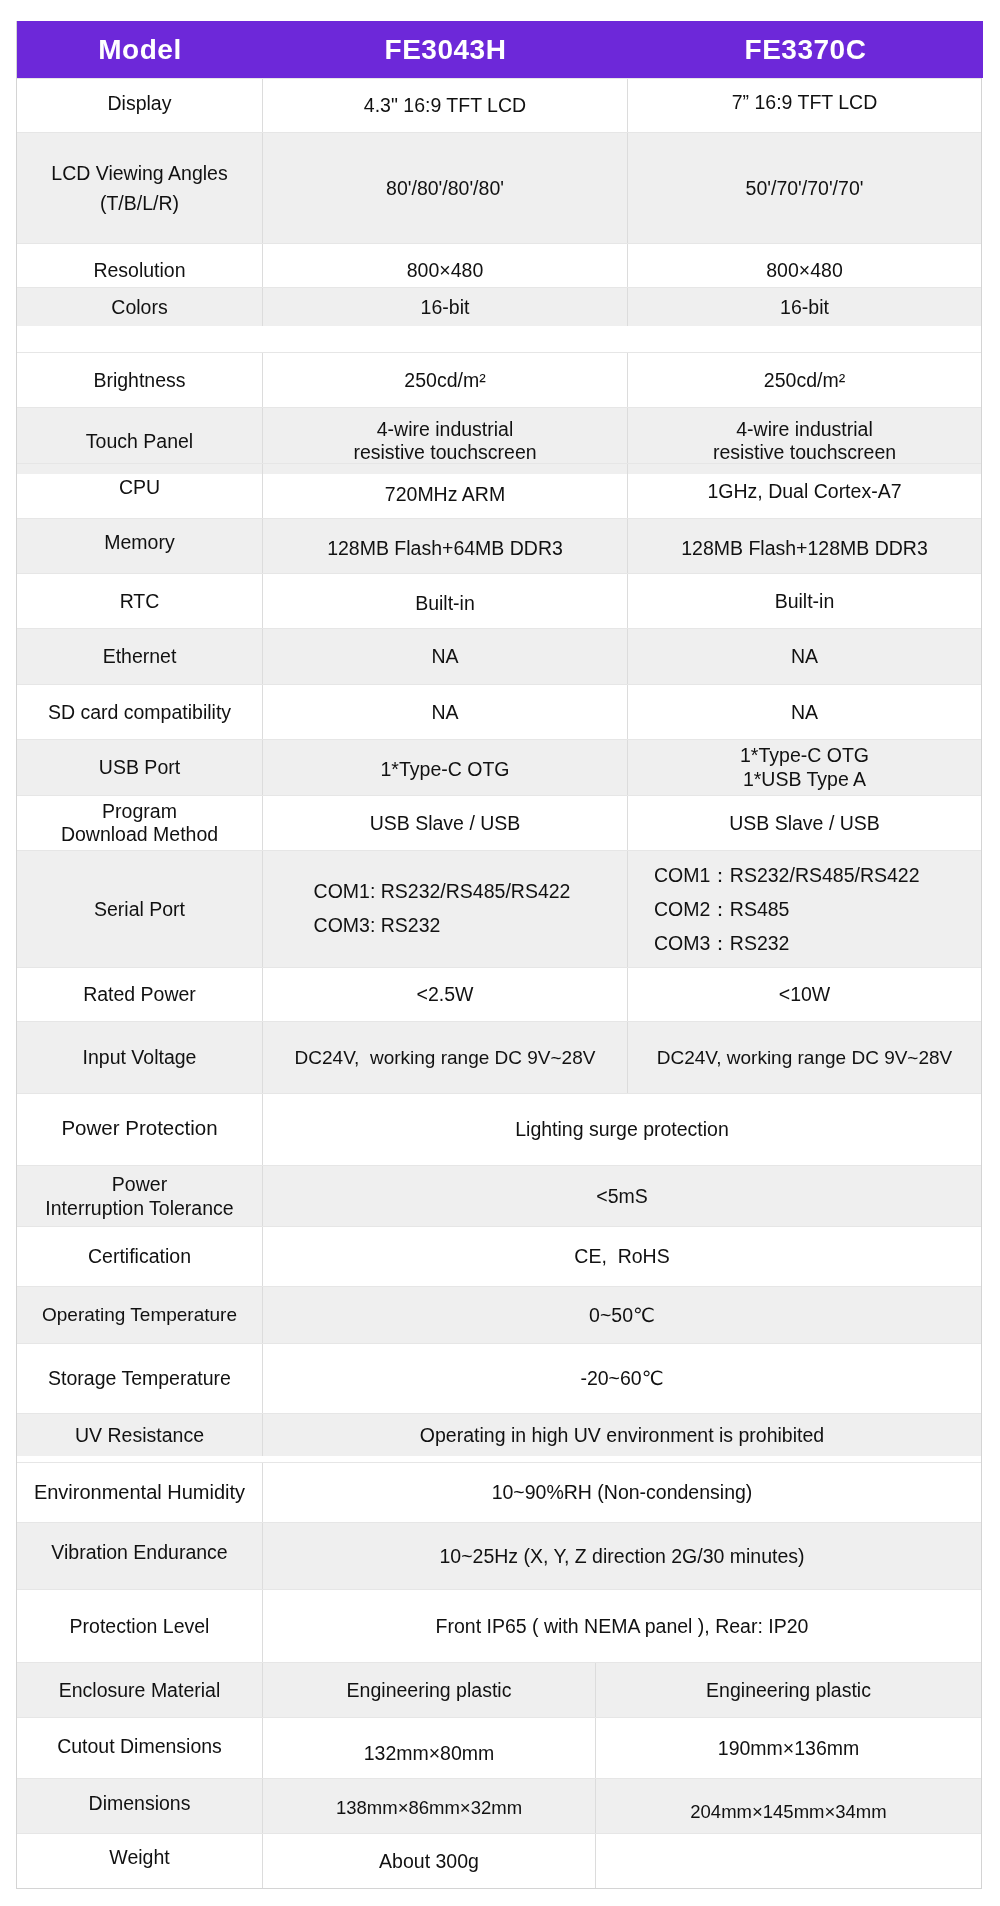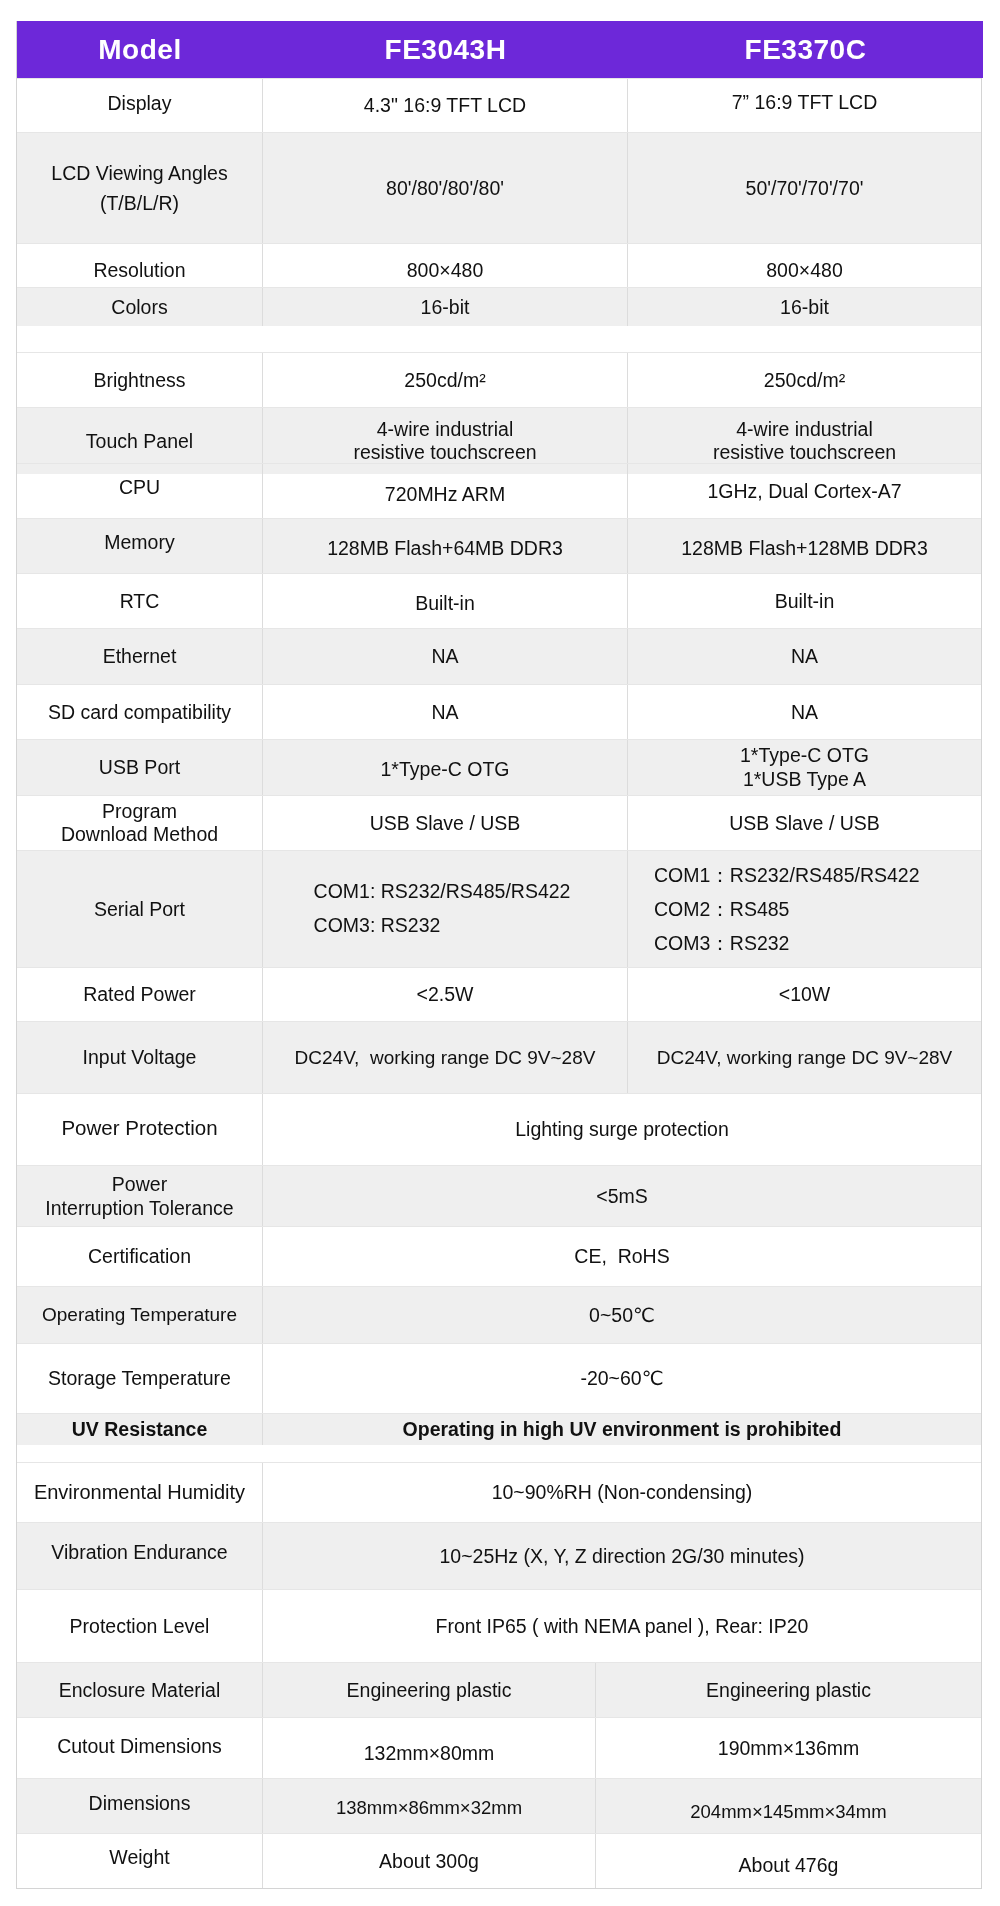--- a/index.html
+++ b/index.html
@@ -177,21 +177,21 @@
   <div class="row alt" style="top:1265px;height:57px;">
     <div class="cell lbl" style="font-size:19px;padding:0;">Operating Temperature</div>
     <div class="cell span">0~50℃</div>
   </div>
 
   <div class="row" style="top:1322px;height:70px;">
     <div class="cell lbl">Storage Temperature</div>
     <div class="cell span">-20~60℃</div>
   </div>
 
-  <div class="row alt" style="top:1392px;height:32px;font-weight:bold;">
+  <div class="row alt" style="top:1392px;height:43px;">
     <div class="cell lbl">UV Resistance</div>
     <div class="cell span">Operating in high UV environment is prohibited</div>
   </div>
 
   <div class="row" style="top:1441px;height:60px;">
     <div class="cell lbl" style="font-size:20px;padding:0;">Environmental Humidity</div>
     <div class="cell span">10~90%RH (Non-condensing)</div>
   </div>
 
   <div class="row alt" style="top:1501px;height:67px;">
@@ -218,15 +218,14 @@
 
   <div class="row alt" style="top:1757px;height:55px;">
     <div class="cell lbl" style="padding-bottom:6px;">Dimensions</div>
     <div class="cell c1b small" style="padding-top:4px;">138mm×86mm×32mm</div>
     <div class="cell c2b small" style="padding-top:12px;">204mm×145mm×34mm</div>
   </div>
 
   <div class="row" style="top:1812px;height:55px;">
     <div class="cell lbl" style="padding-bottom:8px;">Weight</div>
     <div class="cell c1b">About 300g</div>
-    <div class="cell c2b" style="padding-top:8px;">About 476g</div>
   </div>
 </div>
 
 </body></html>

